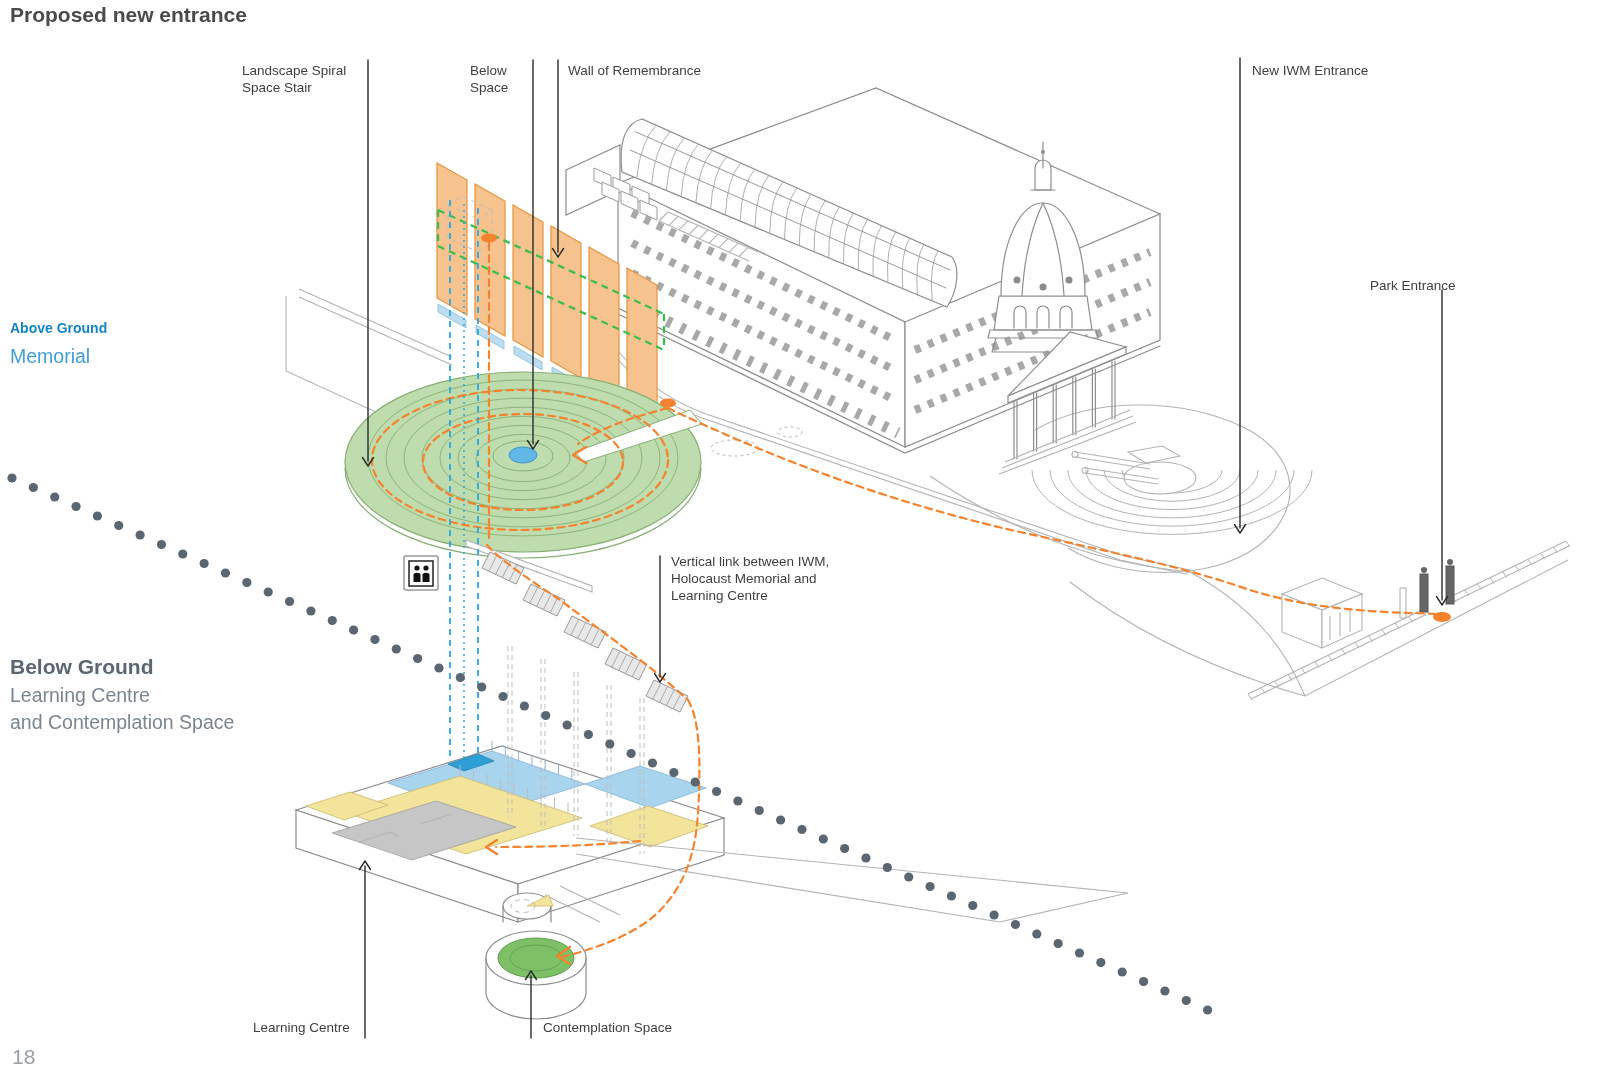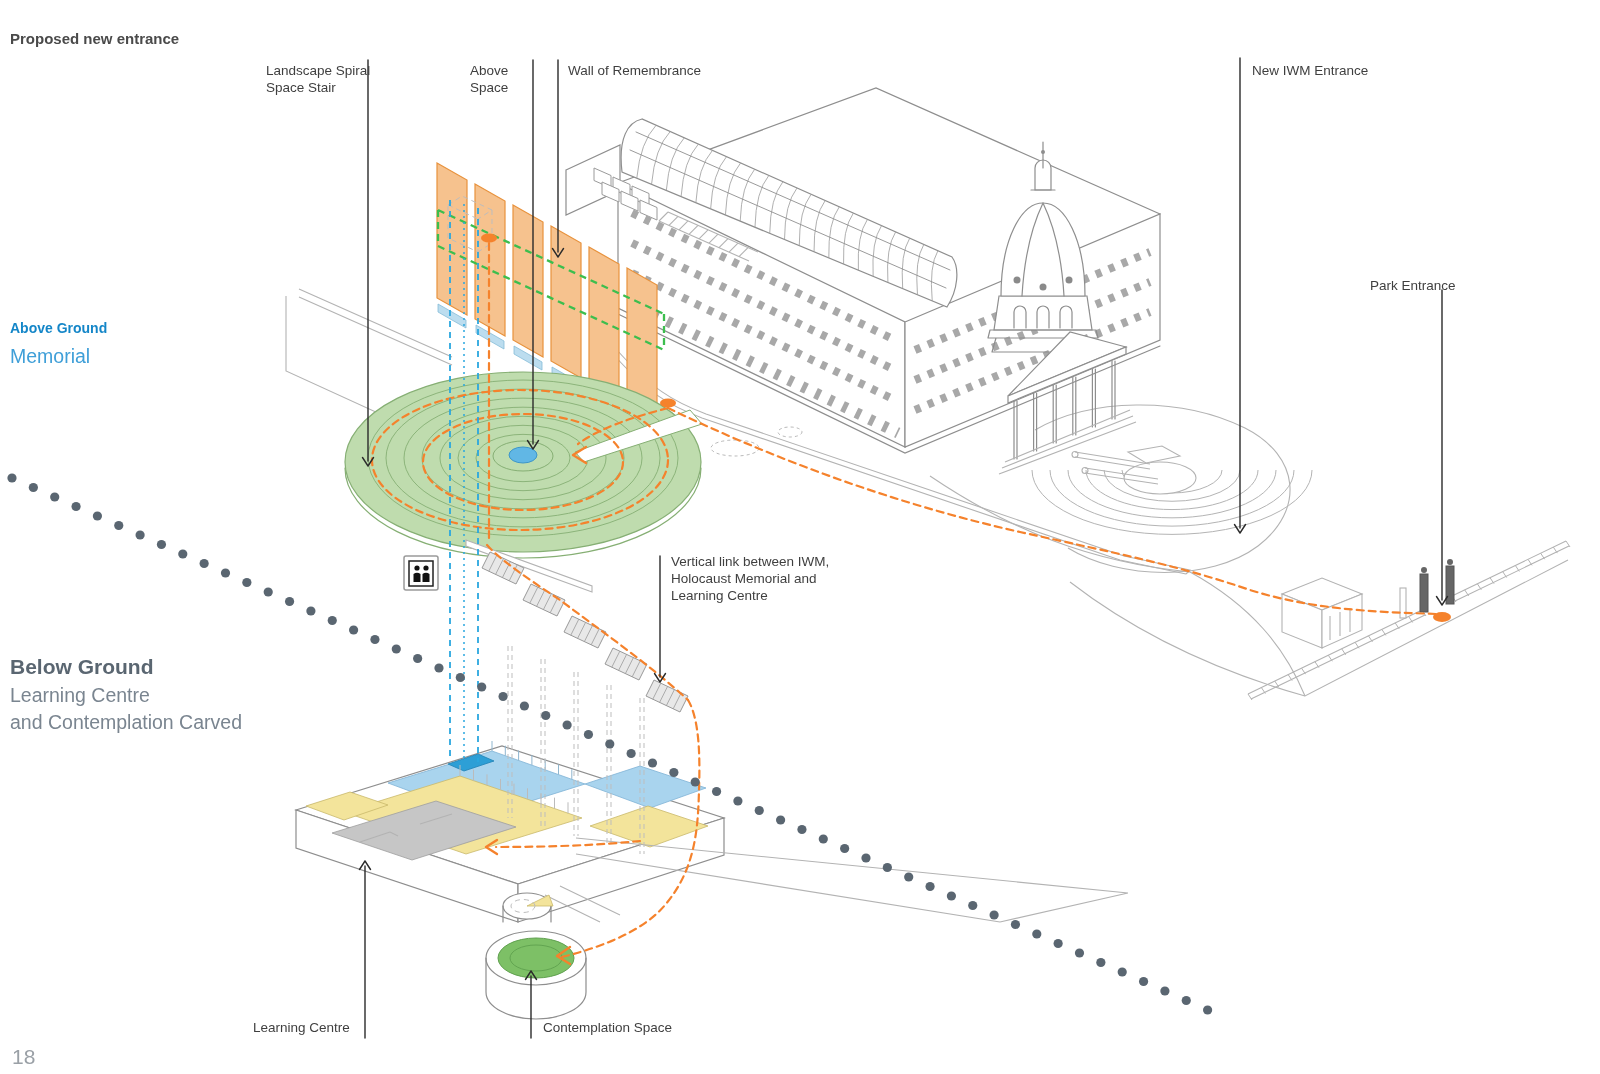--- a/index.html
+++ b/index.html
@@ -1,20 +1,20 @@
 <!DOCTYPE html>
 <html style="--title-text: #4A4A4A; --label-text: #3F3F3F; --above-ground-heading: #1486C8; --above-ground-sub: #3F9FD8; --below-ground-heading: #5A6671; --below-ground-sub: #7A8590; --page-number-color: #9AA0A6; --wall-fill: #F6C28E; --wall-stroke: #E8923C; --green-fill: #BFDCAE; --green-stroke: #86AF74; --oculus-blue: #61B7E5; --dash-blue: #2AA7DF; --dash-green: #3CBE4E; --route-orange: #F5822C; --dot-gray: #5A6671; --floor-yellow: #F3E49B; --floor-blue: #A9D4EE; --floor-gray: #C6C6C6; --floor-darkblue: #2D9FD6; --contemplation-green: #7DC066; --line-gray: #8E8E8E;"><head>
 <meta charset="utf-8">
 <style>
   html,body{margin:0;padding:0;background:#fff;}
   .stage{position:relative;width:1600px;height:1074px;background:#fff;overflow:hidden;
          font-family:"Liberation Sans",sans-serif;}
   svg{position:absolute;left:0;top:0;}
   .lbl{position:absolute;font-size:13.5px;line-height:17px;color:var(--label-text,#3F3F3F);white-space:nowrap;}
-  .title{font-size:15px;font-weight:bold;color:var(--title-text,#4A4A4A);margin-top:24px;}
+  .title{font-size:21px;font-weight:bold;color:var(--title-text,#4A4A4A);}
   .hAbove{font-size:14px;font-weight:bold;color:var(--above-ground-heading,#1486C8);}
   .sAbove{font-size:19.5px;color:var(--above-ground-sub,#3F9FD8);}
   .hBelow{font-size:21px;font-weight:bold;color:var(--below-ground-heading,#5A6671);}
   .sBelow{font-size:19.5px;color:var(--below-ground-sub,#7A8590);}
   .pageno{font-size:21px;color:var(--page-number-color,#9AA0A6);}
   
   .ln{stroke:var(--line-gray,#8E8E8E);stroke-width:1.2;fill:none;stroke-linecap:round;}
   .lnf{stroke:var(--line-gray,#8E8E8E);stroke-width:1.2;fill:#fff;}
   .lt{stroke:#B3B3B3;stroke-width:1.1;fill:none;}
   .ltf{stroke:#B3B3B3;stroke-width:1.1;fill:#fff;}
@@ -403,38 +403,38 @@
     <path class="leader" d="M1240,58 L1240,528 M1240,533 L1234.5,524.5 M1240,533 L1245.5,524.5"></path>
     <path class="leader" d="M1442,290 L1442,600 M1442,605 L1436.5,596.5 M1442,605 L1447.5,596.5"></path>
     <path class="leader" d="M660,556 L660,677 M660,682 L654.5,673.5 M660,682 L665.5,673.5"></path>
     <path class="leader" d="M365,866 L365,1038 M365,861 L359.5,869.5 M365,861 L370.5,869.5"></path>
     <path class="leader" d="M531,976 L531,1038 M531,971 L525.5,979.5 M531,971 L536.5,979.5"></path>
   </g>
 </svg>
 
   <div class="lbl title" style="left:10px;top:6px">Proposed new entrance</div>
 
-  <div class="lbl" style="left:266px;top:62px">
+  <div class="lbl" style="left:242px;top:62px">
     <div>Landscape Spiral</div>
     <div>Space Stair</div>
   </div>
   <div class="lbl" style="left:470px;top:62px">
-    <div>Above</div>
+    <div>Below</div>
     <div>Space</div>
   </div>
   <div class="lbl" style="left:568px;top:62px">Wall of Remembrance</div>
   <div class="lbl" style="left:1252px;top:62px">New IWM Entrance</div>
   <div class="lbl" style="left:1370px;top:277px">Park Entrance</div>
 
   <div class="lbl hAbove" style="left:10px;top:320px">Above Ground</div>
   <div class="lbl sAbove" style="left:10px;top:348px">Memorial</div>
 
   <div class="lbl hBelow" style="left:10px;top:658px">Below Ground</div>
   <div class="lbl sBelow" style="left:10px;top:687px">Learning Centre</div>
-  <div class="lbl sBelow" style="left:10px;top:714px">and Contemplation Carved</div>
+  <div class="lbl sBelow" style="left:10px;top:714px">and Contemplation Space</div>
 
   <div class="lbl" style="left:671px;top:553px">
     <div>Vertical link between IWM,</div>
     <div>Holocaust Memorial and</div>
     <div>Learning Centre</div>
   </div>
 
   <div class="lbl" style="left:253px;top:1019px">Learning Centre</div>
   <div class="lbl" style="left:543px;top:1019px">Contemplation Space</div>
 

